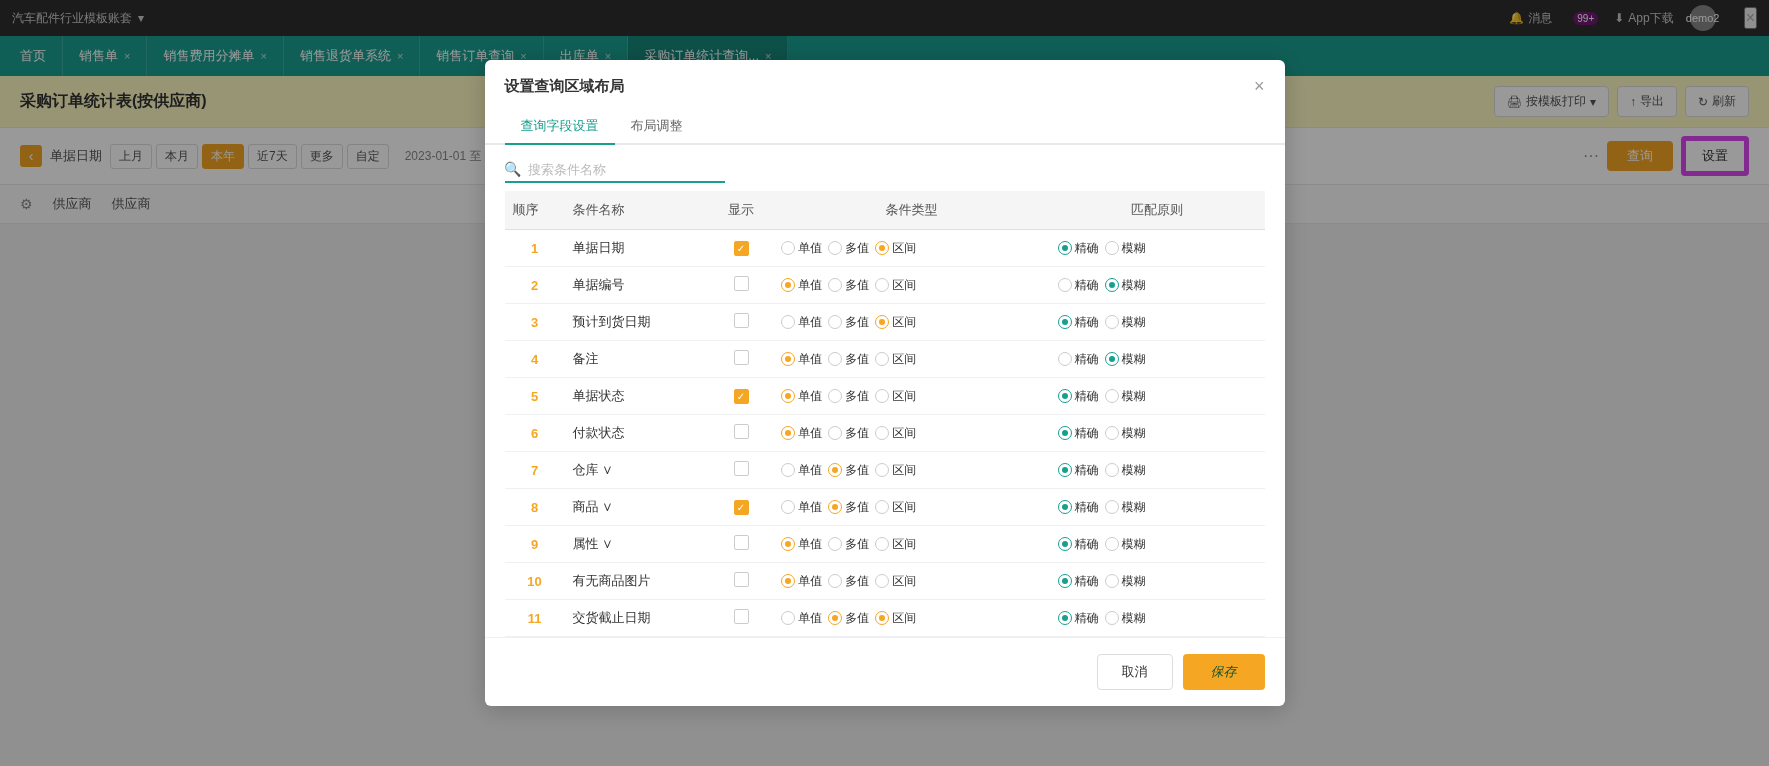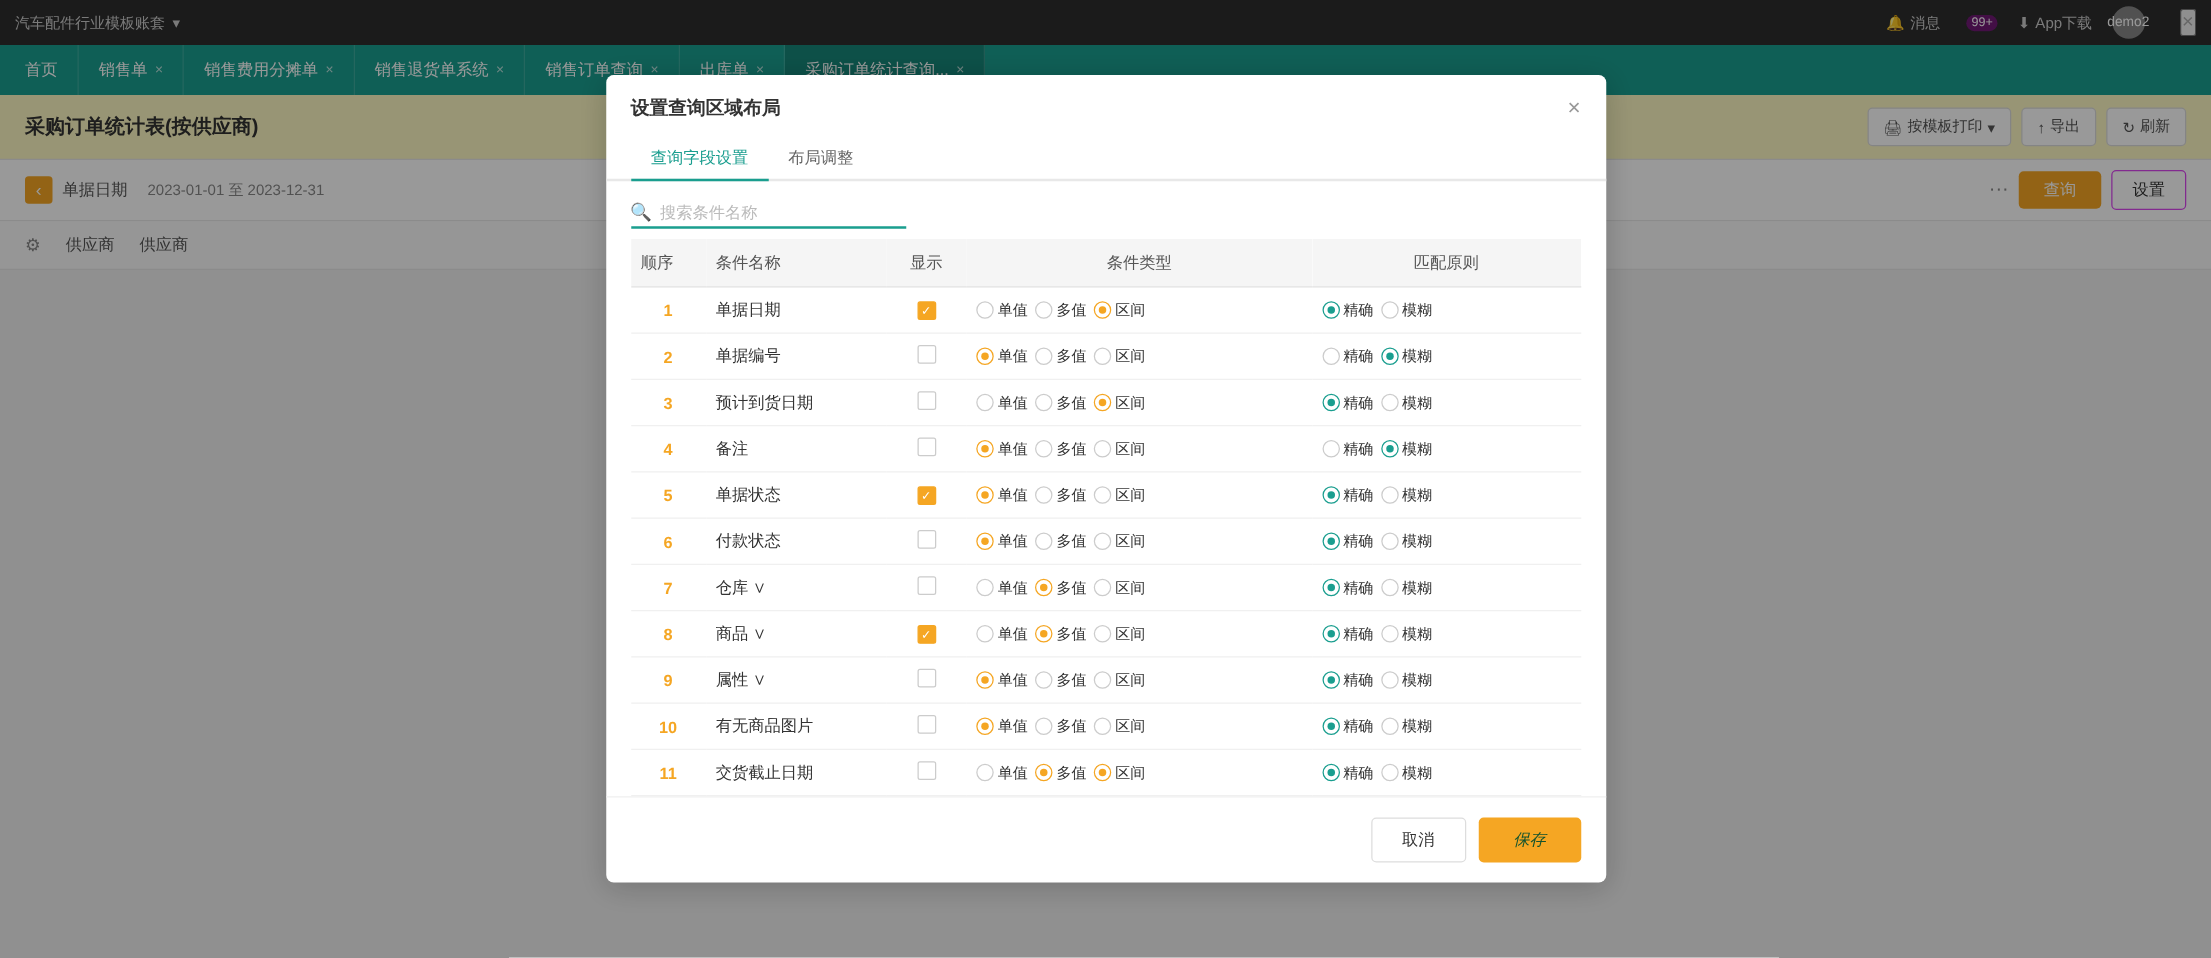--- a/index.html
+++ b/index.html
@@ -123,21 +123,21 @@
       color: #fff;
       border: none;
       border-radius: 4px;
       padding: 6px 20px;
       cursor: pointer;
       font-size: 13px;
     }
     .btn-set {
       background: #fff;
       color: #333;
-      border: 1px solid #d946ef;
+      border: 5px solid #d946ef;
       border-radius: 4px;
       padding: 6px 16px;
       cursor: pointer;
       font-size: 13px;
     }
 
     
     .table-header {
       background: #fafafa;
       border-bottom: 1px solid #e8e8e8;
@@ -403,20 +403,28 @@
     <button class="btn-action">
       <span>↻</span>
       <span>刷新</span>
     </button>
   </div>
 </div>
 
 <div class="toolbar">
   <button class="toolbar-arrow">‹</button>
   <span class="date-label">单据日期</span>
+  <div class="date-filter-btns">
+    <button class="filter-btn">上月</button>
+    <button class="filter-btn">本月</button>
+    <button class="filter-btn active">本年</button>
+    <button class="filter-btn">近7天</button>
+    <button class="filter-btn">更多</button>
+    <button class="filter-btn">自定</button>
+  </div>
   <span class="date-range">2023-01-01 至 2023-12-31</span>
   <div class="spacer"></div>
   <span class="dots-btn">···</span>
   <button class="btn-query">查询</button>
   <button class="btn-set">设置</button>
 </div>
 
 <div class="table-header">
   <span class="gear-icon">⚙</span>
   <span class="col-header">供应商</span>

